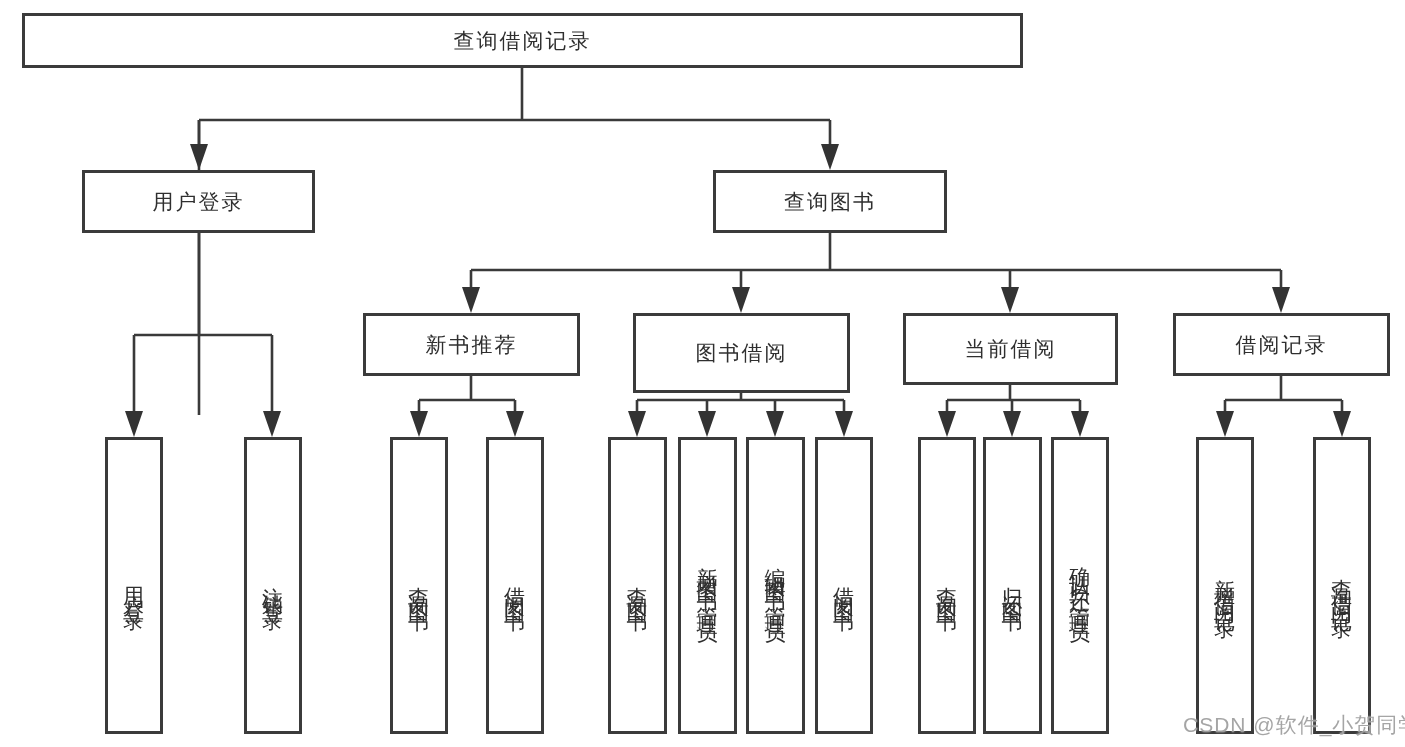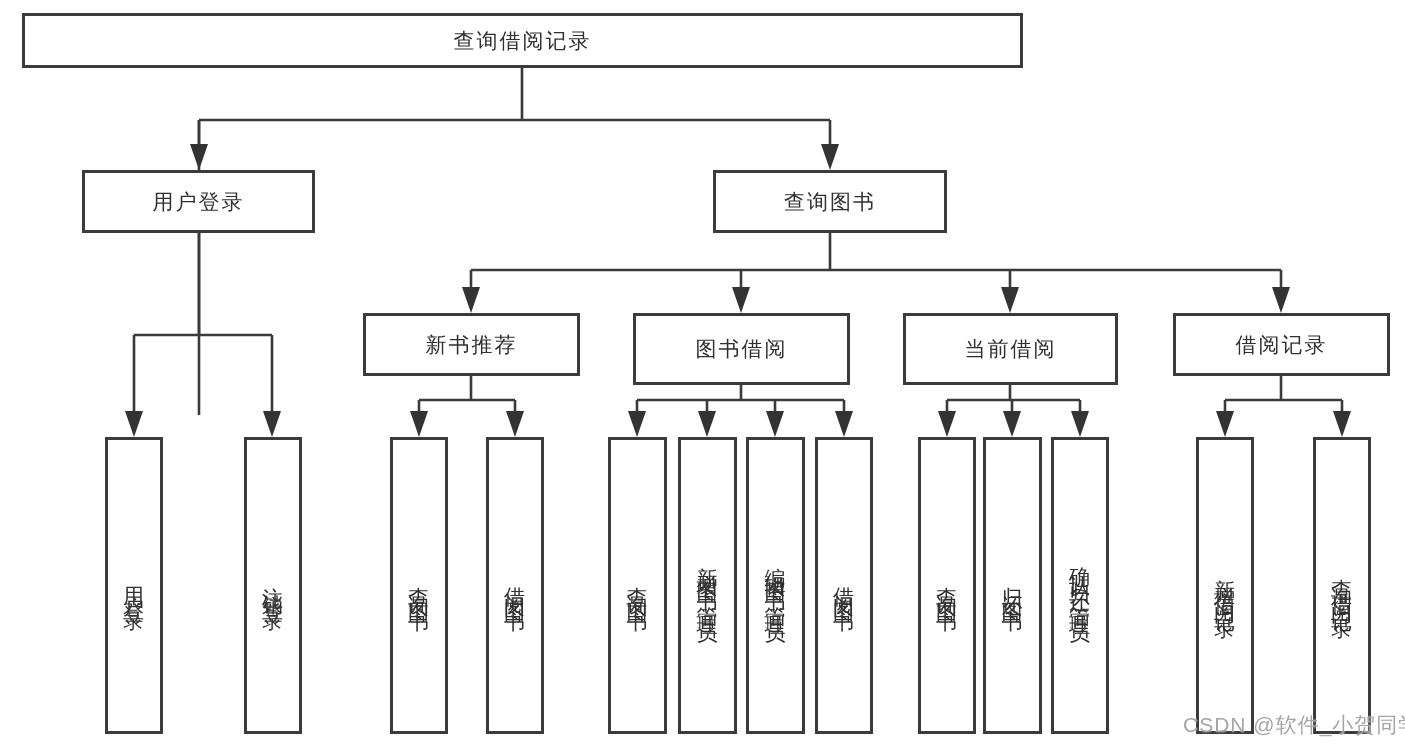--- a/index.html
+++ b/index.html
@@ -100,21 +100,21 @@
   <div class="node hnode" style="left:82px;top:170px;width:233px;height:63px;">
     <span>用户登录</span>
   </div>
   <div class="node hnode" style="left:713px;top:170px;width:234px;height:63px;">
     <span>查询图书</span>
   </div>
 
   <div class="node hnode" style="left:363px;top:313px;width:217px;height:63px;">
     <span>新书推荐</span>
   </div>
-  <div class="node hnode" style="left:633px;top:313px;width:217px;height:72px;">
+  <div class="node hnode" style="left:633px;top:313px;width:217px;height:80px;">
     <span>图书借阅</span>
   </div>
   <div class="node hnode" style="left:903px;top:313px;width:215px;height:72px;">
     <span>当前借阅</span>
   </div>
   <div class="node hnode" style="left:1173px;top:313px;width:217px;height:63px;">
     <span>借阅记录</span>
   </div>
 
   <div class="node leaf" style="left:105px;top:437px;width:58px;height:297px;">

